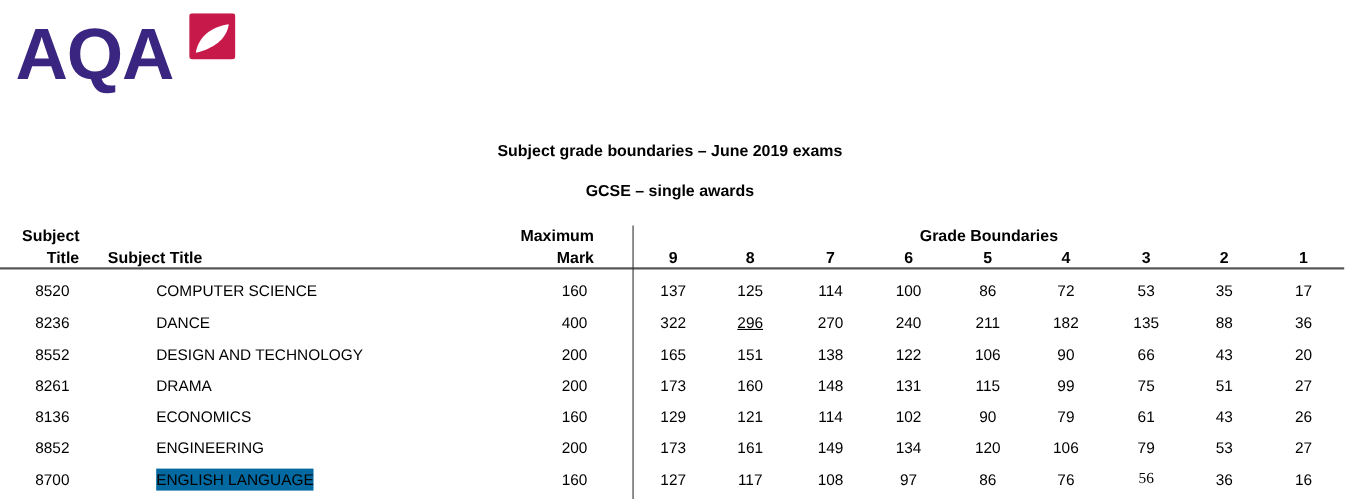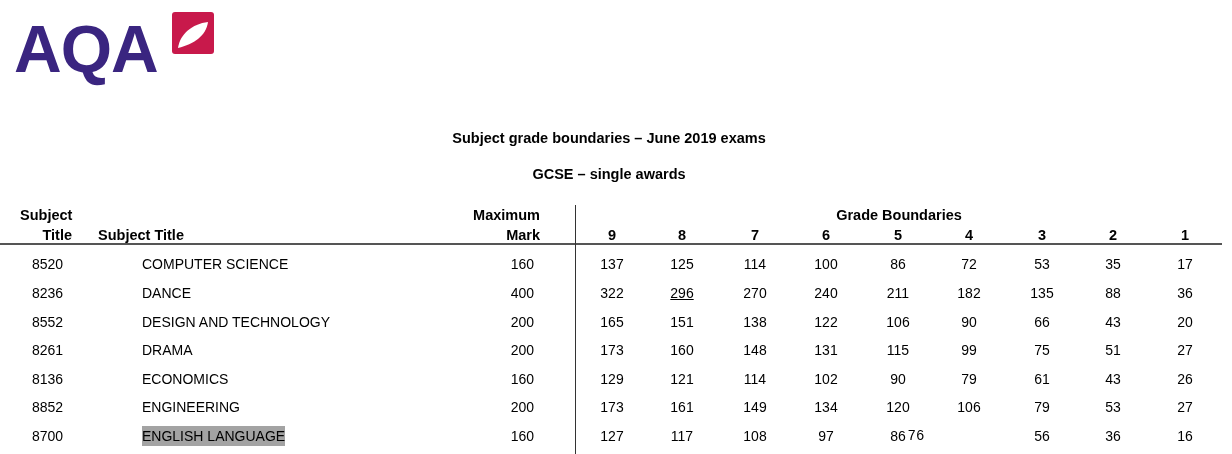--- a/index.html
+++ b/index.html
@@ -23,21 +23,21 @@
     .title.t2 { top: 166px; }
 
     .hdr { position: absolute; font-weight: 700; font-size: 14.5px; line-height: 20px; }
     .vline { position: absolute; left: 575px; top: 205px; width: 1px; height: 249px; background: #333; }
     .hline { position: absolute; left: 0; top: 243px; width: 1222px; height: 2px; background: #555; }
 
     .row { position: absolute; left: 0; width: 1232px; height: 20px; font-size: 14px; line-height: 20px; }
     .cell { position: absolute; top: 0; }
     .code { left: 32px; }
     .subj { left: 98px; margin-left: 44px; }
-    .subj.hl { background: #a3a3a3; }
+    .subj.hl { background: #0369a1; }
     .max { left: 490px; width: 44px; text-align: right; }
     .g { width: 40px; text-align: center; }
   </style>
 </head>
 <body>
 
 <div class="logo">
   <div class="logo-text">AQA</div>
   <svg class="logo-mark" viewBox="0 0 42 42">
     <rect x="0" y="0" width="42" height="42" rx="3" fill="#c8194b"></rect>
@@ -162,19 +162,19 @@
       </div>
       <div class="row" style="top: 426px;">
         <span class="cell code">8700</span>
         <span class="cell subj hl">ENGLISH LANGUAGE</span>
         <span class="cell max">160</span>
         <span class="cell g" style="left: 592px;">127</span>
         <span class="cell g" style="left: 662px;">117</span>
         <span class="cell g" style="left: 735px;">108</span>
         <span class="cell g" style="left: 806px;">97</span>
         <span class="cell g" style="left: 878px;">86</span>
-        <span class="cell g" style="left: 896px; font-family: Liberation Mono, monospace;">76</span>
-        <span class="cell g" style="left: 1022px;">56</span>
+        <span class="cell g" style="left: 949px;">76</span>
+        <span class="cell g" style="left: 1022px; font-family: Liberation Serif, serif;">56</span>
         <span class="cell g" style="left: 1093px;">36</span>
         <span class="cell g" style="left: 1165px;">16</span>
       </div>
     </div>
 </div>
 
 </body></html>

